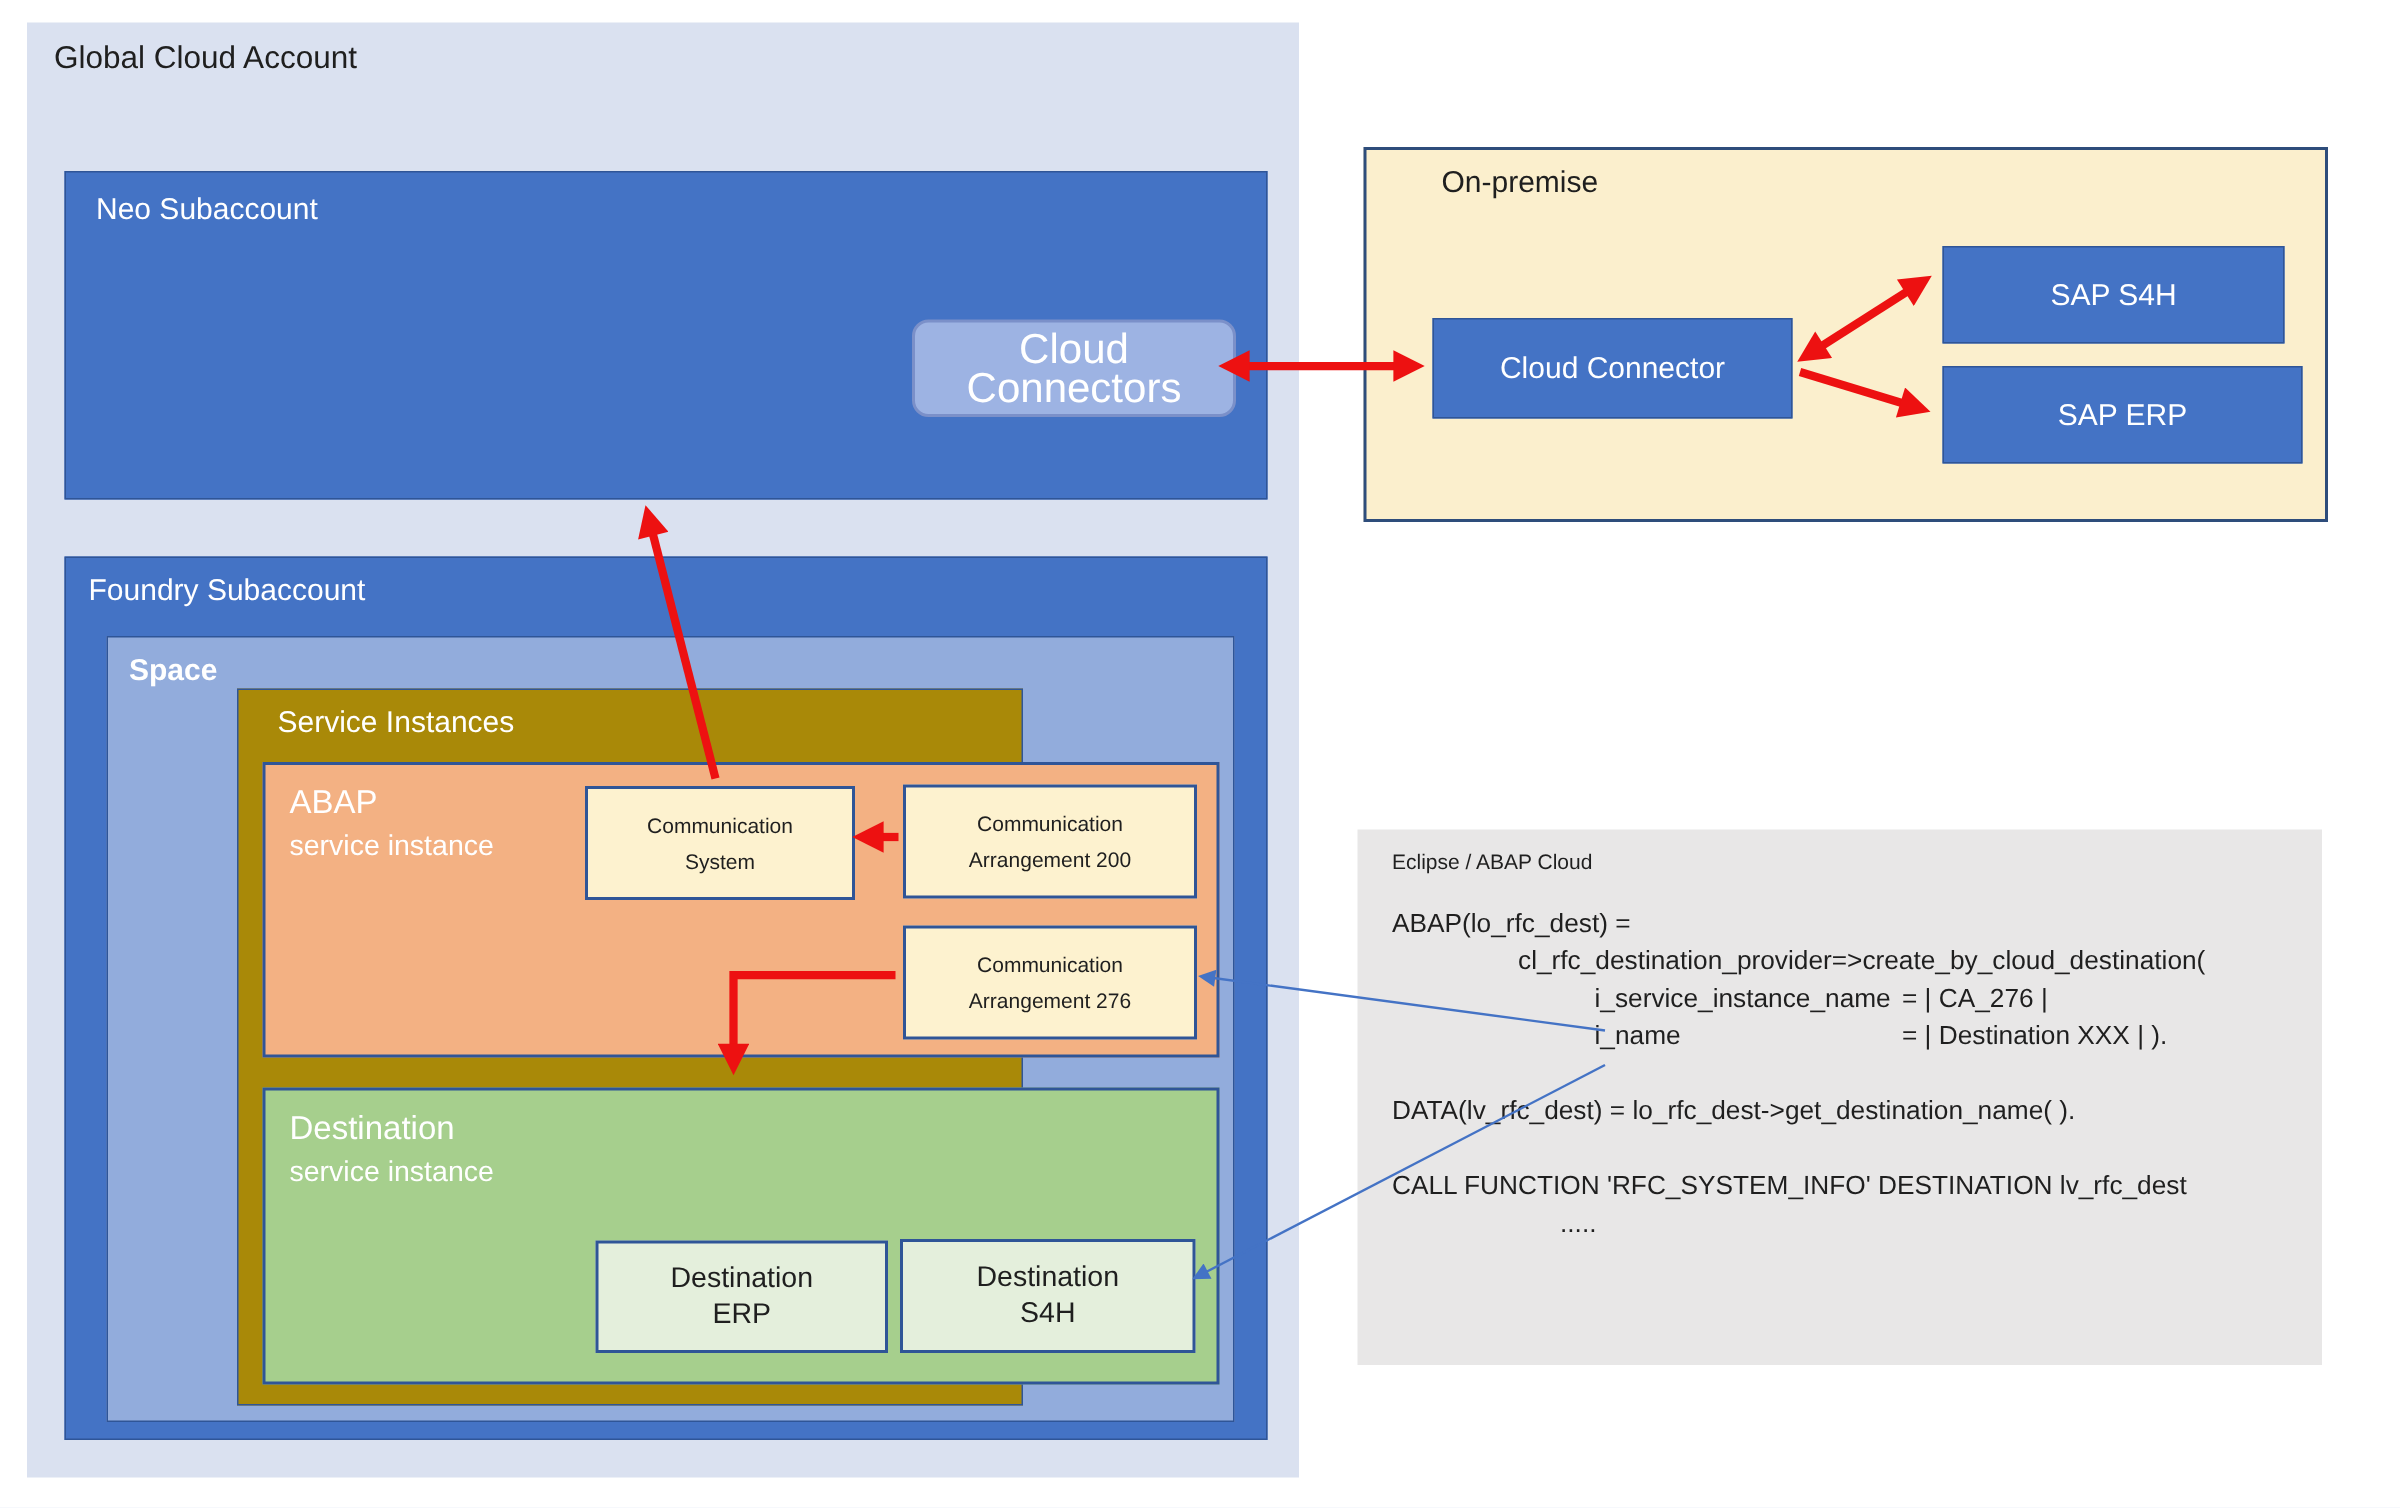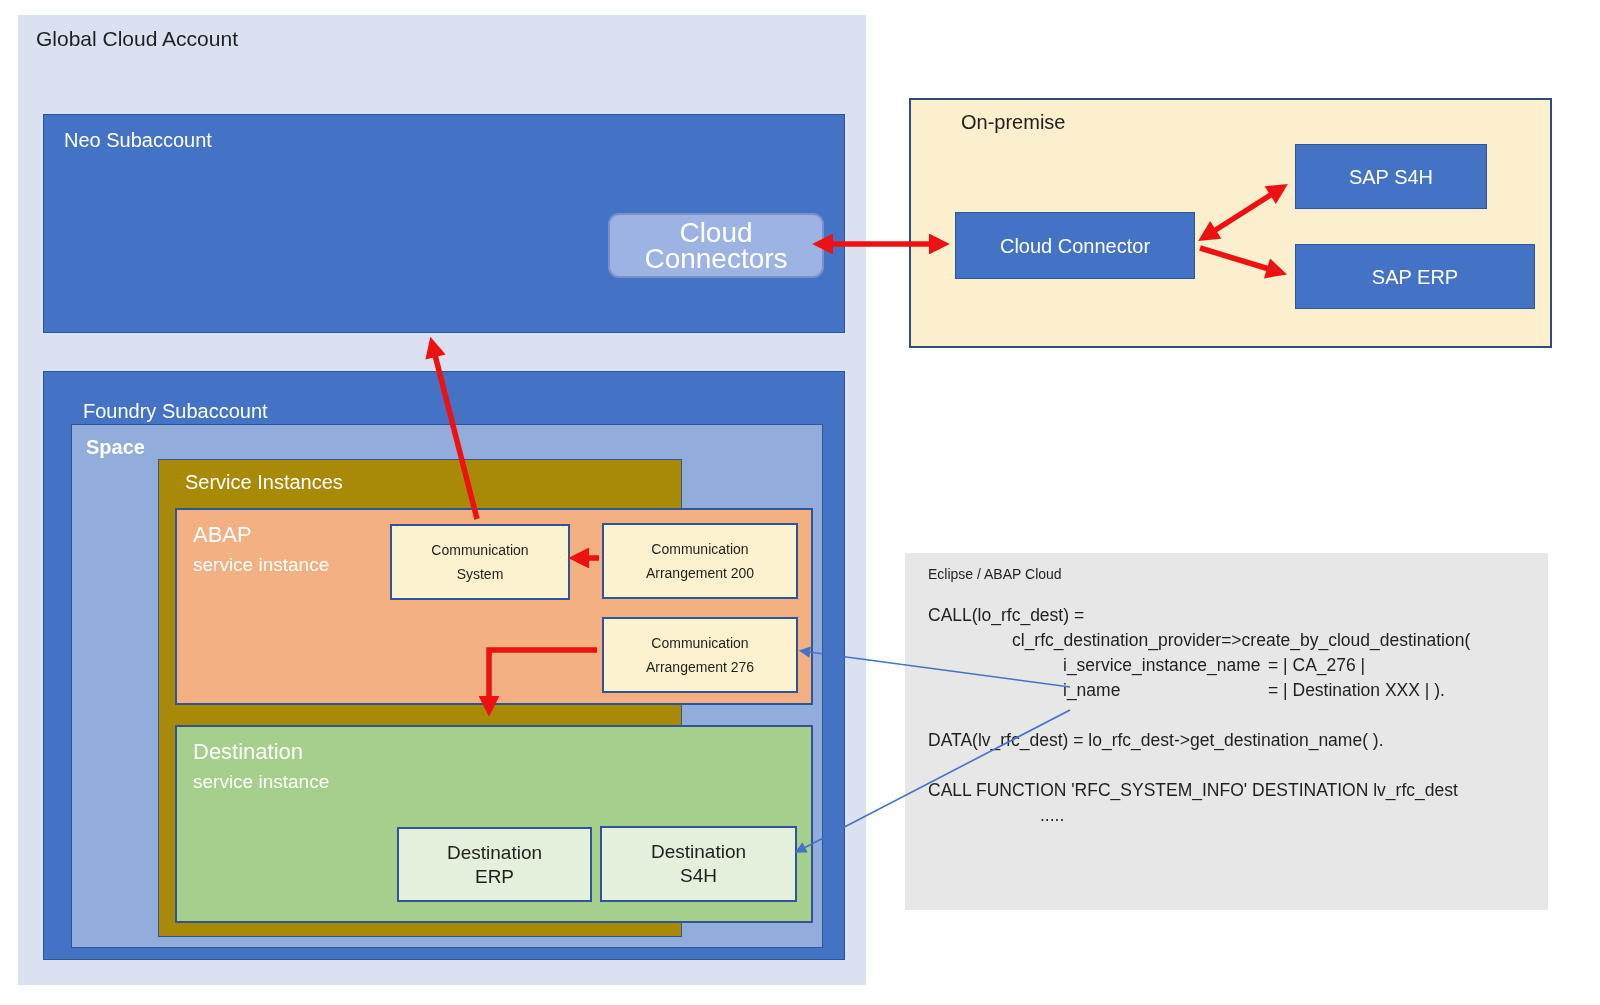--- a/index.html
+++ b/index.html
@@ -36,21 +36,21 @@
   .destination{left:16px;top:265px;width:638px;height:198px;background:var(--green);border:2px solid var(--blue-border);}
   .inst-title{left:16px;top:12px;font-size:22px;}
   .inst-sub{left:16px;top:44px;font-size:19px;}
   .comm-system{left:213px;top:14px;width:180px;height:76px;}
   .ca200{left:425px;top:13px;width:196px;height:76px;}
   .ca276{left:425px;top:107px;width:196px;height:76px;}
   .dest-erp{left:220px;top:100px;width:195px;height:75px;}
   .dest-s4h{left:423px;top:99px;width:197px;height:76px;}
   .onprem{left:909px;top:98px;width:643px;height:250px;background:var(--onprem-bg);border:2.5px solid var(--onprem-border);}
   .cloud-connector{left:44px;top:112px;width:240px;height:67px;}
-  .sap-s4h{left:384px;top:44px;width:192px;height:65px;justify-content:center;}
+  .sap-s4h{left:384px;top:64px;width:228px;height:65px;justify-content:center;}
   .sap-erp{left:384px;top:144px;width:240px;height:65px;}
   
   .code-panel{left:905px;top:553px;width:643px;height:357px;background:var(--gray);
         color:var(--text-dark);padding:13px 10px 0 23px;}
   .code-title{font-size:14px;color:var(--text-dark);}
   .code-body{margin-top:21px;font-size:17.5px;line-height:25px;color:var(--text-dark);white-space:nowrap;}
   .code-line{white-space:pre;}
   .ind1{margin-left:84px;}
   .ind3{margin-left:112px;}
   .gap{height:25px;}
@@ -68,21 +68,21 @@
 
     <div class="abs neo">
       <div class="abs box-label" style="left:20px;top:14px;">Neo Subaccount</div>
       <div class="abs node cloud-connectors">
         <span>Cloud
 Connectors</span>
       </div>
     </div>
 
     <div class="abs foundry">
-      <div class="abs box-label" style="left:15px;top:28px;margin-left:24px;">Foundry Subaccount</div>
+      <div class="abs box-label" style="left:15px;top:11px;">Foundry Subaccount</div>
 
       <div class="abs space">
         <div class="abs box-label" style="left:14px;top:11px;font-weight:bold;">Space</div>
 
         <div class="abs service-instances">
           <div class="abs box-label" style="left:26px;top:11px;">Service Instances</div>
 
           <div class="abs abap">
             <div class="abs box-label inst-title">ABAP</div>
             <div class="abs box-label inst-sub">service instance</div>
@@ -127,21 +127,21 @@
       <span>SAP S4H</span>
     </div>
     <div class="abs node blue-node sap-erp">
       <span>SAP ERP</span>
     </div>
   </div>
 
   <div class="abs code-panel">
     <div class="code-title">Eclipse / ABAP Cloud</div>
     <div class="code-body">
-      <div class="code-line">CALL(lo_rfc_dest) =</div>
+      <div class="code-line">ABAP(lo_rfc_dest) =</div>
       <div class="code-line ind1">cl_rfc_destination_provider=&gt;create_by_cloud_destination(</div>
       <div class="param-row">
         <span class="param-name">i_service_instance_name</span>
         <span class="param-value">= | CA_276 |</span>
       </div>
       <div class="param-row">
         <span class="param-name">i_name</span>
         <span class="param-value">= | Destination XXX |  ).</span>
       </div>
       <div class="gap"></div>

